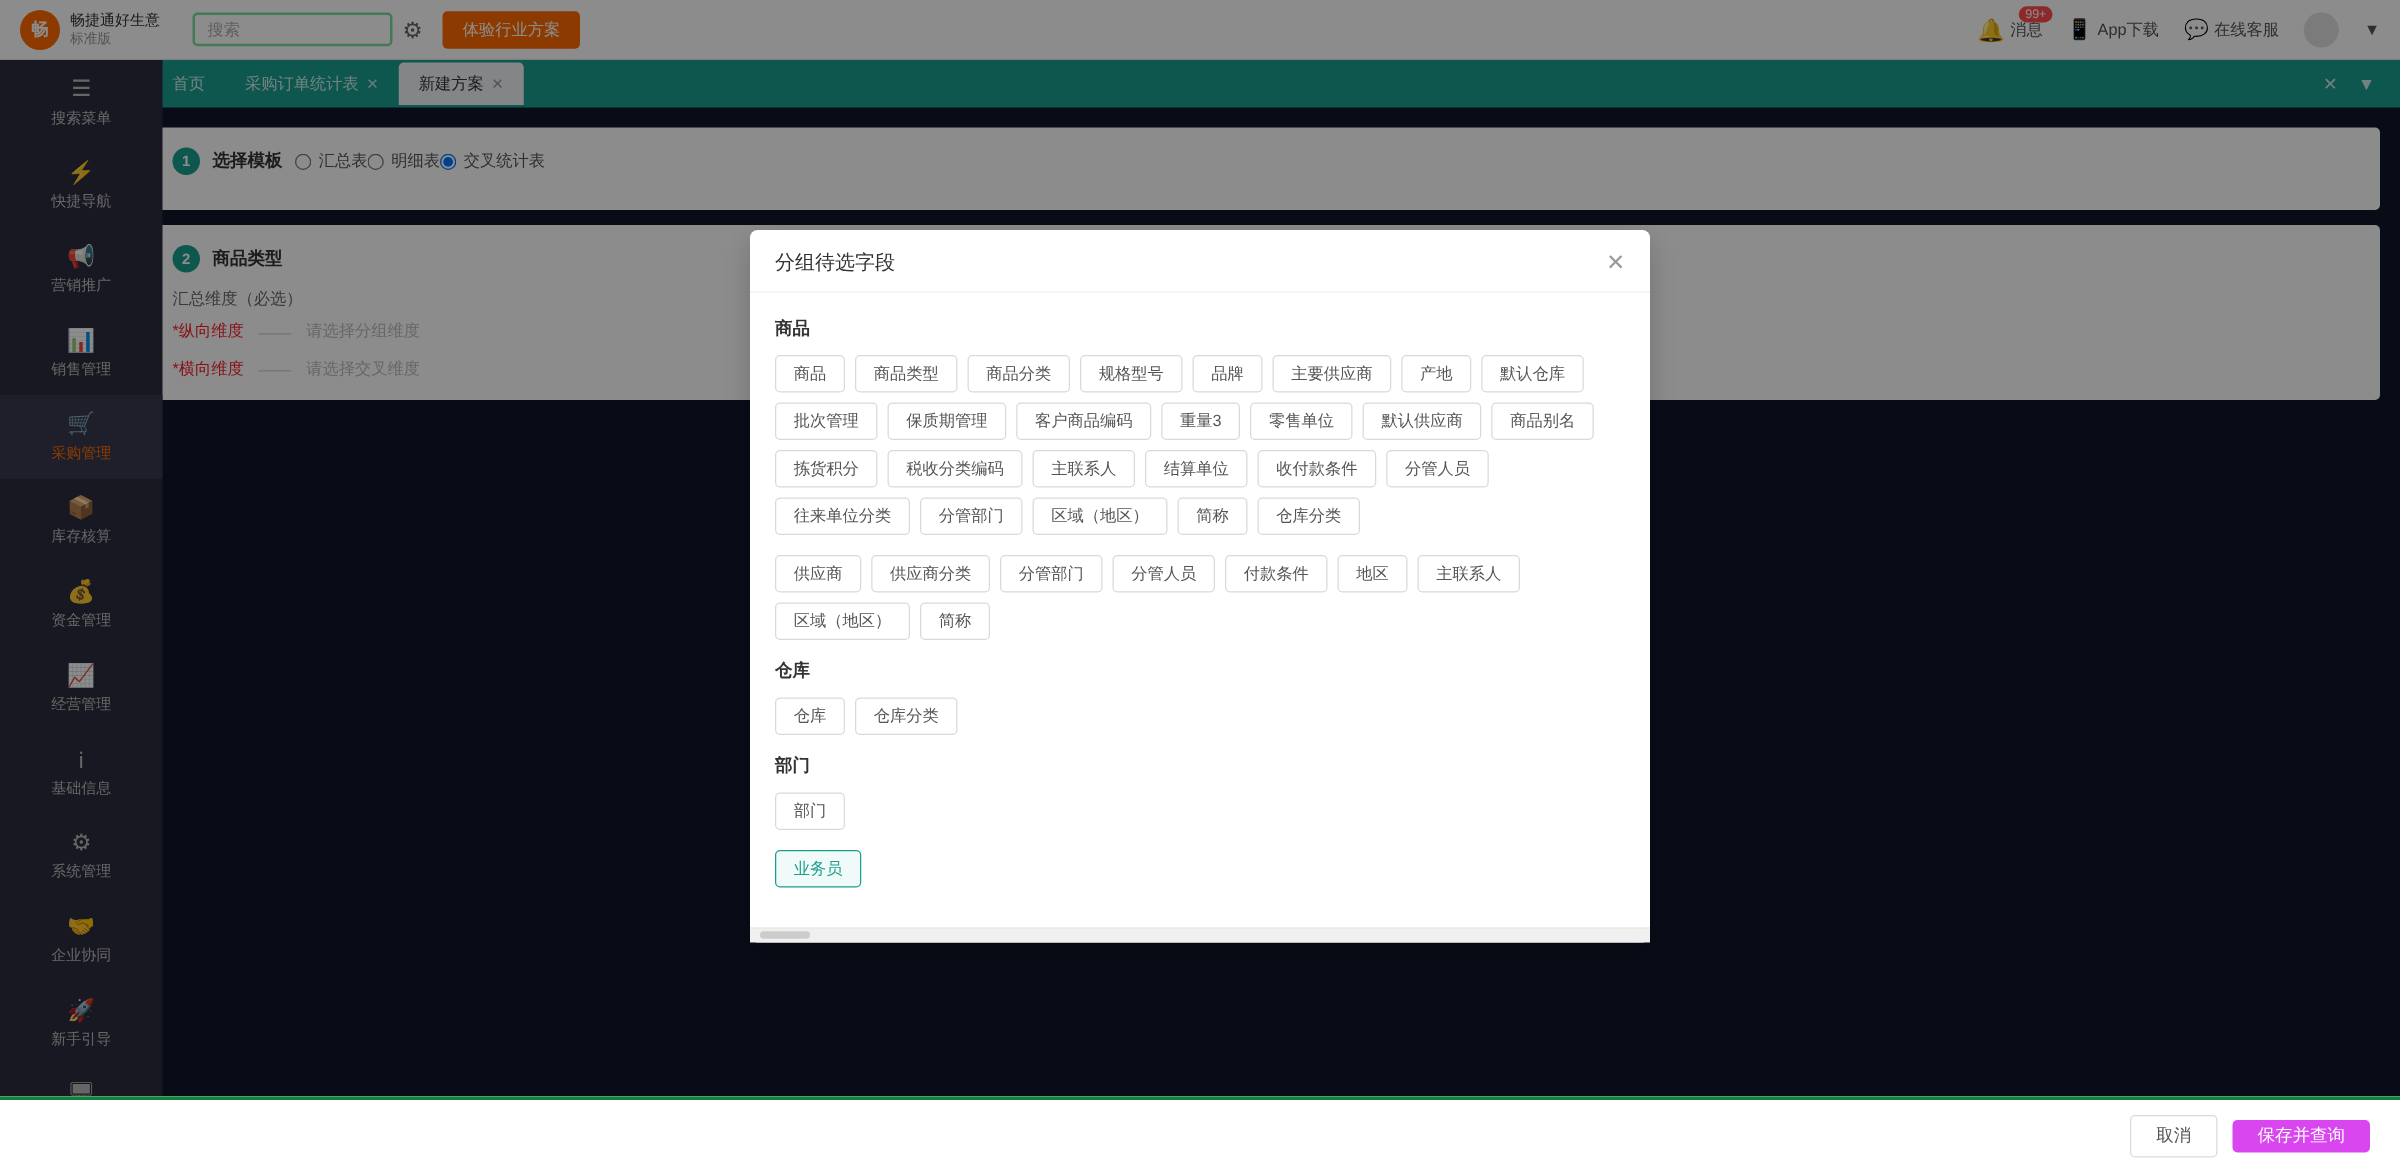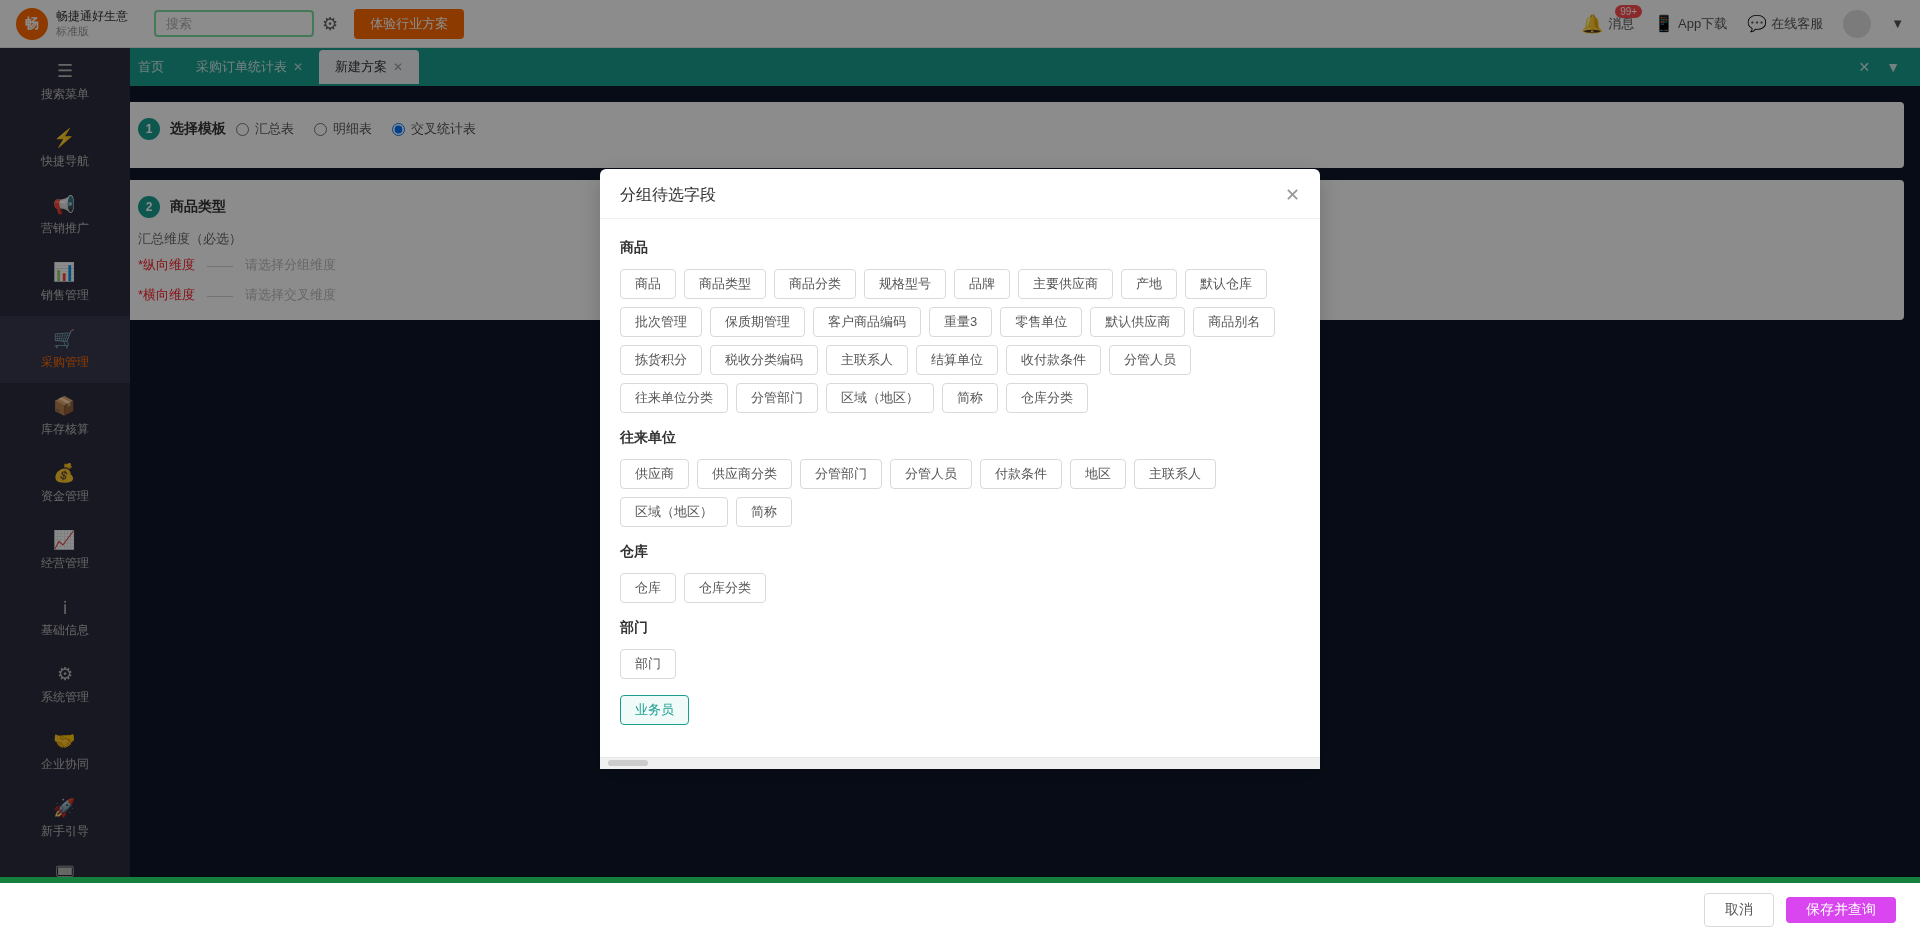--- a/index.html
+++ b/index.html
@@ -248,21 +248,21 @@
     .modal-body::-webkit-scrollbar { width: 6px; }
     .modal-body::-webkit-scrollbar-track { background: #f1f1f1; }
     .modal-body::-webkit-scrollbar-thumb { background: #ccc; border-radius: 3px; }
 
     
     .modal-footer {
       position: fixed;
       bottom: 0; left: 0; right: 0;
       height: 60px;
       background: white;
-      border-top: 6px solid #15803d;
+      border-top: 3px solid #15803d;
       display: flex;
       align-items: center;
       justify-content: flex-end;
       padding: 0 24px;
       gap: 12px;
       z-index: 201;
     }
     .btn-cancel {
       border: 1px solid #d9d9d9;
       background: white;
@@ -300,21 +300,21 @@
     }
     .step-number {
       width: 22px; height: 22px;
       background: #1a9e8f;
       color: white;
       border-radius: 50%;
       display: flex; align-items: center; justify-content: center;
       font-size: 12px; font-weight: bold;
     }
     .step-label { font-size: 14px; font-weight: 700; color: #333; }
-    .radio-group { display: flex; gap: 20px; align-items: flex-end; }
+    .radio-group { display: flex; align-items: flex-end; }
     .radio-item { display: flex; align-items: center; gap: 6px; font-size: 13px; color: #555; }
   </style>
 </head>
 <body>
 
 <div class="top-nav">
   <div class="logo-area">
     <div class="logo-icon">
       <span>畅</span>
     </div>
@@ -504,21 +504,20 @@
         <button class="field-tag">结算单位</button>
         <button class="field-tag">收付款条件</button>
         <button class="field-tag">分管人员</button>
         <button class="field-tag">往来单位分类</button>
         <button class="field-tag">分管部门</button>
         <button class="field-tag">区域（地区）</button>
         <button class="field-tag">简称</button>
         <button class="field-tag">仓库分类</button>
       </div>
 
-      <div class="field-section-title">往来单位</div>
       <div class="field-tags">
         <button class="field-tag">供应商</button>
         <button class="field-tag">供应商分类</button>
         <button class="field-tag">分管部门</button>
         <button class="field-tag">分管人员</button>
         <button class="field-tag">付款条件</button>
         <button class="field-tag">地区</button>
         <button class="field-tag">主联系人</button>
         <button class="field-tag">区域（地区）</button>
         <button class="field-tag">简称</button>

